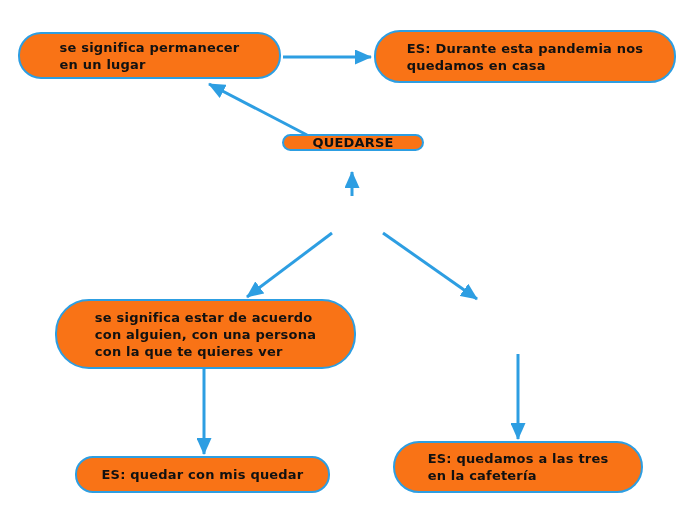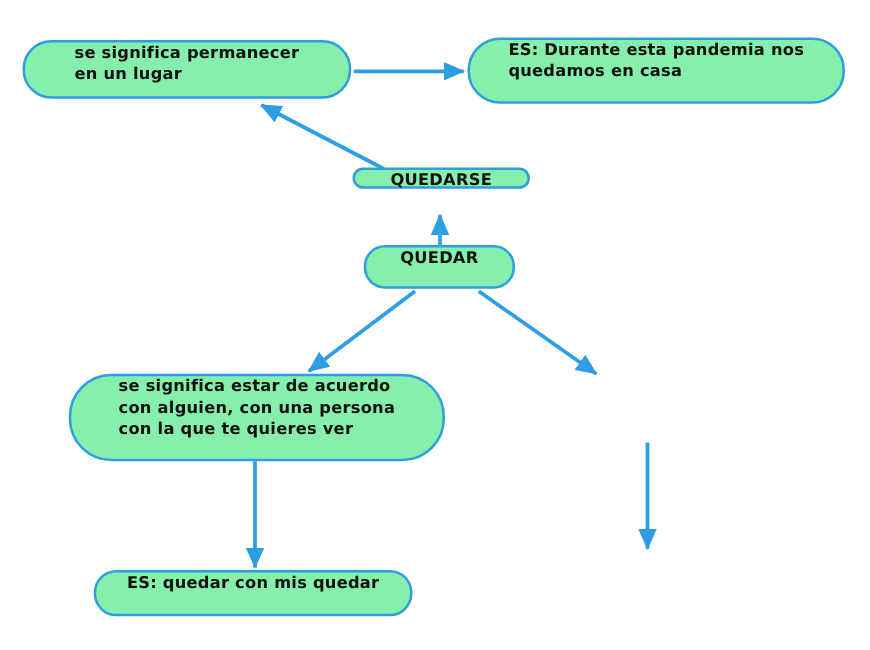--- a/index.html
+++ b/index.html
@@ -12,23 +12,23 @@
     width: 696px;
     height: 520px;
     background: #ffffff;
     font-family: "DejaVu Sans", "Liberation Sans", sans-serif;
     overflow: hidden;
   }
   .node {
     position: absolute;
     box-sizing: border-box;
     border: 2px solid #2d9ee2;
-    background: #86efac;
+    background: #f97316;
     display: flex;
-    align-items: flex-start;
+    align-items: center;
     justify-content: center;
     z-index: 1;
   }
   .node .label {
     display: block;
     text-align: left;
     font-size: 13px;
     font-weight: bold;
     color: #111111;
     line-height: 17px;
@@ -73,35 +73,36 @@
 
   <div class="node" id="n-example-pandemia">
     <span class="label">ES: Durante esta pandemia nos
 quedamos en casa</span>
   </div>
 
   <div class="node" id="n-quedarse">
     <span class="label center">QUEDARSE</span>
   </div>
 
-  <div class="node" id="n-quedar">
-    <span class="label center">QUEDAR</span>
-  </div>
 
   <div class="node" id="n-meaning-acuerdo">
     <span class="label">se significa estar de acuerdo
 con alguien, con una persona
 con la que te quieres ver</span>
   </div>
 
 
   <div class="node" id="n-example-amigos">
     <span class="label">ES: quedar con mis quedar</span>
   </div>
 
+  <div class="node" id="n-example-cafeteria">
+    <span class="label">ES: quedamos a las tres
+en la cafetería</span>
+  </div>
 
   <svg id="edges-layer" width="696" height="520" viewBox="0 0 696 520" xmlns="http://www.w3.org/2000/svg">
     <defs>
       <marker id="arrowhead" markerUnits="userSpaceOnUse" markerWidth="17" markerHeight="15" viewBox="0 0 17 15" refX="16" refY="7.5" orient="auto">
         <path d="M0,0 L17,7.5 L0,15 Z" fill="#2d9ee2"></path>
       </marker>
     </defs>
     <line x1="283" y1="57" x2="371" y2="57" marker-end="url(#arrowhead)"></line>
     <line x1="307" y1="135" x2="209" y2="84" marker-end="url(#arrowhead)"></line>
     <line x1="352" y1="196" x2="352" y2="172" marker-end="url(#arrowhead)"></line>

